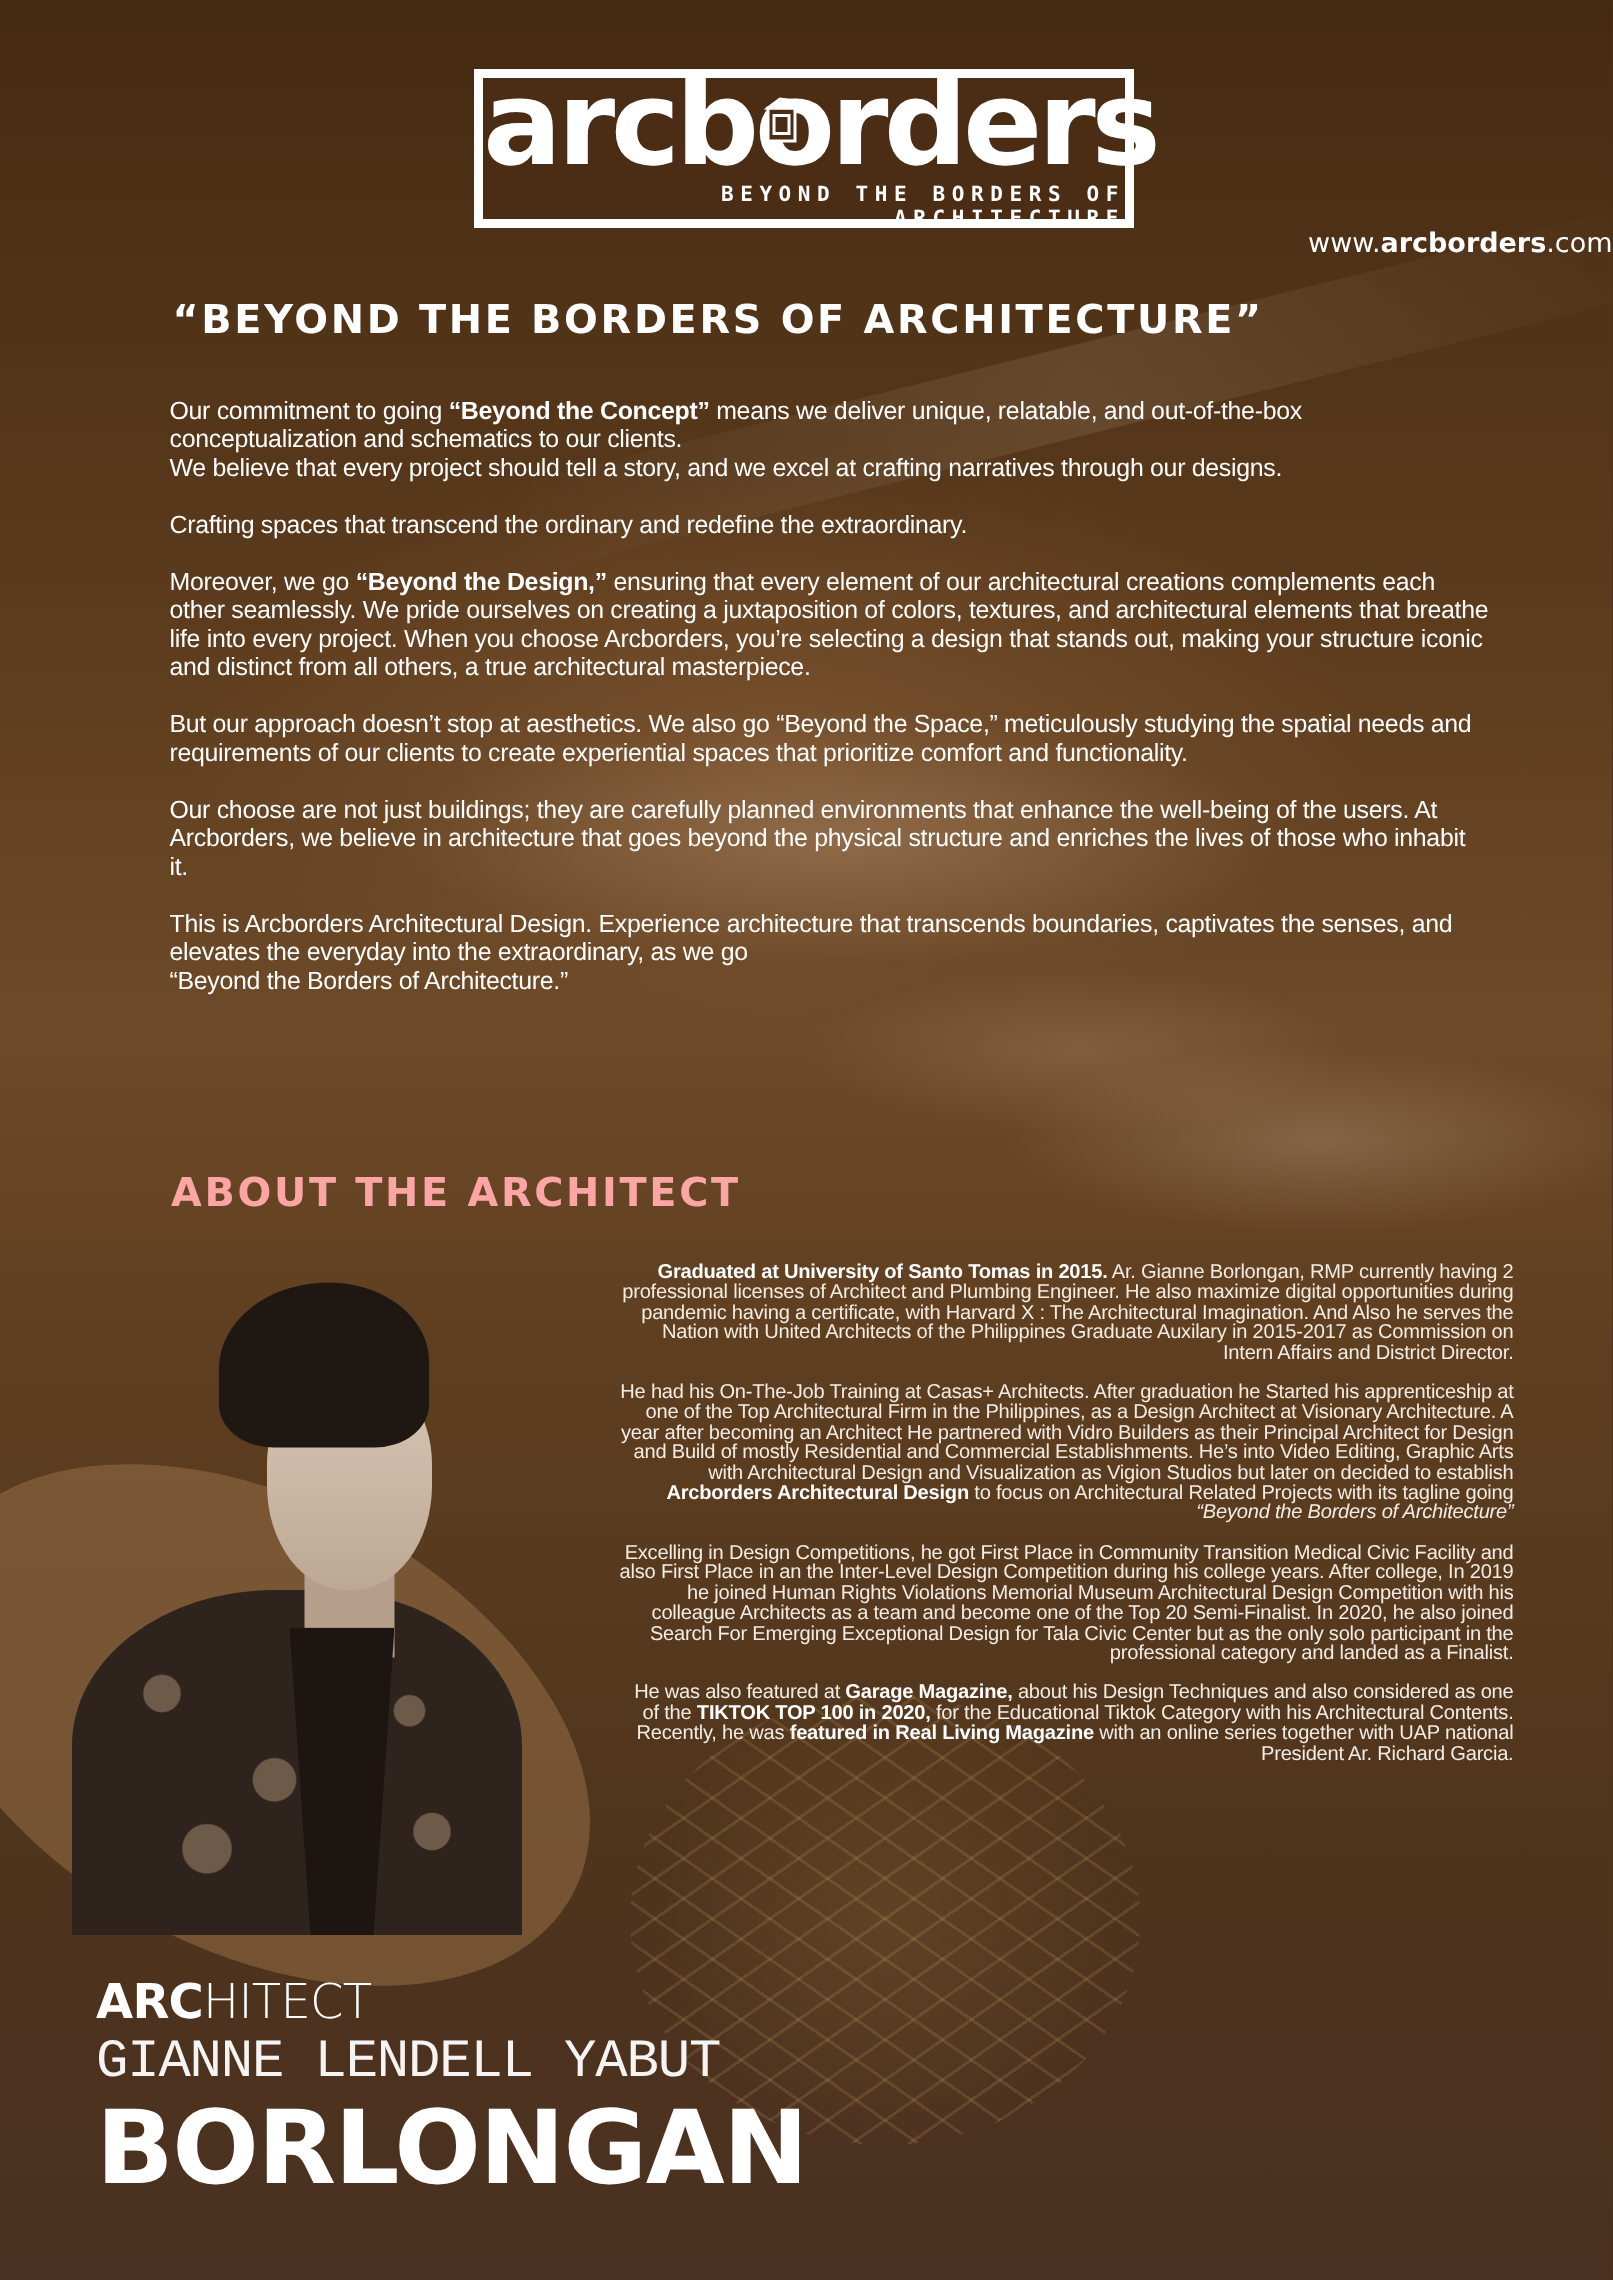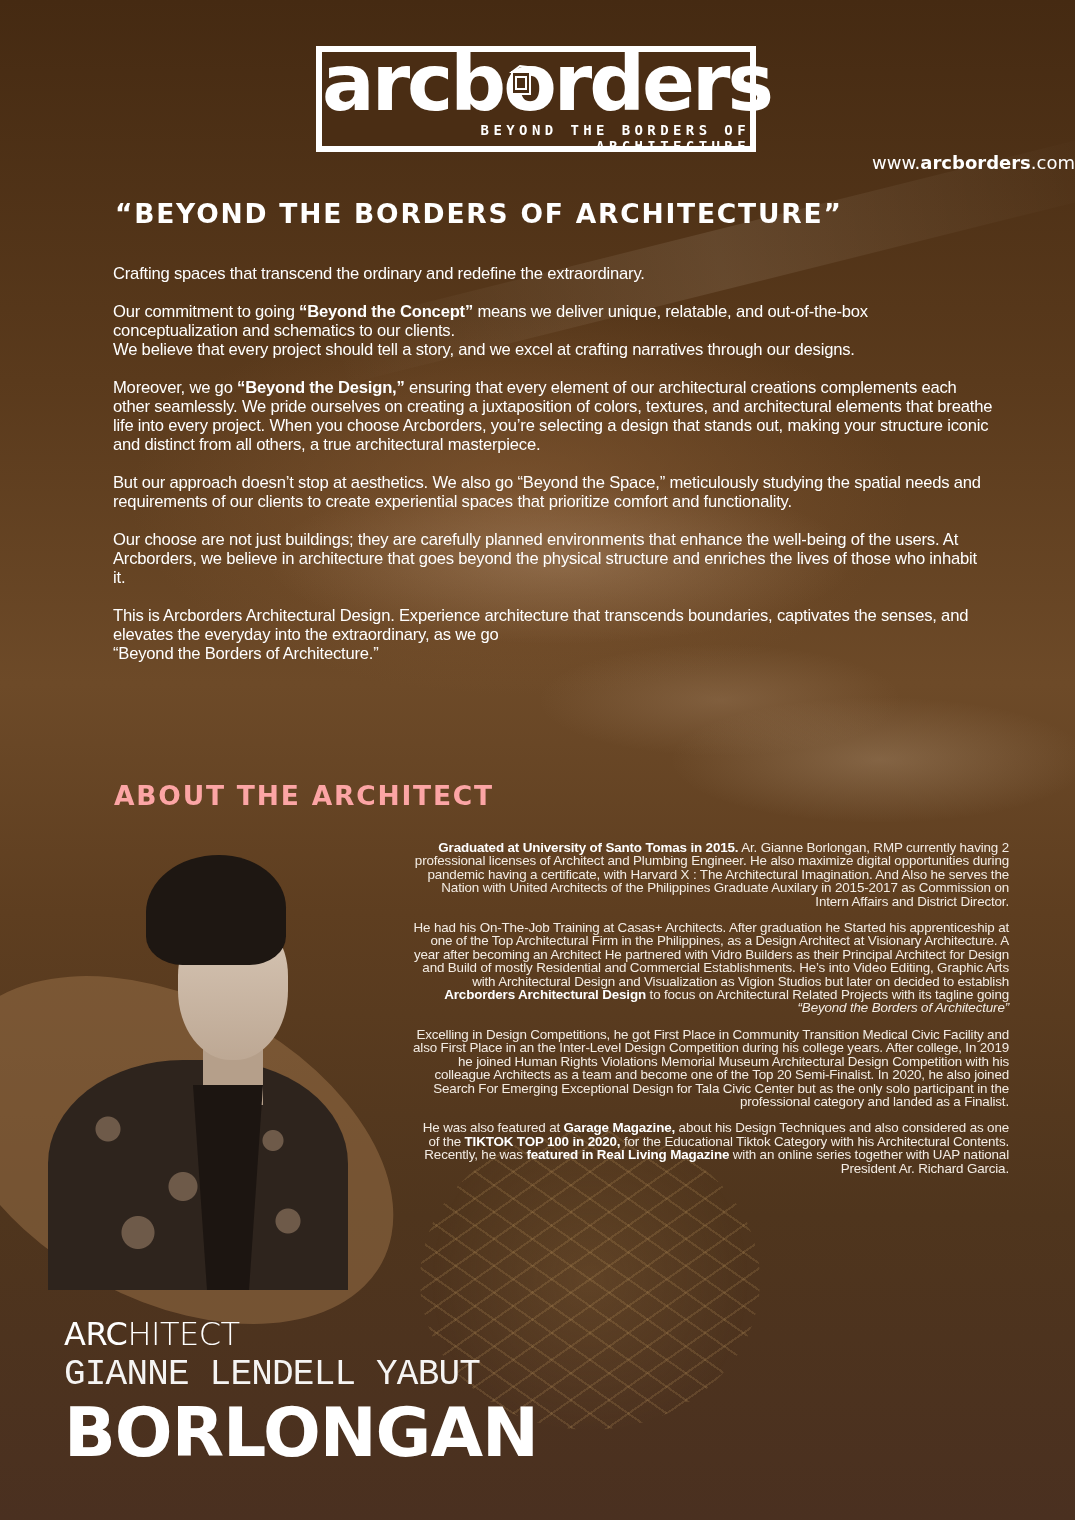--- a/index.html
+++ b/index.html
@@ -122,21 +122,21 @@
   }
   .bio p { margin-bottom: 13px; }
   .bio b { font-weight: bold; color: #ffffff; }
   .bio i { font-style: italic; }
 
   .name-block {
     position: absolute; left: 64px; top: 1318px; color: #ffffff;
     font-family: "DejaVu Sans", sans-serif; line-height: 1;
   }
   .name-title { font-size: 32px; font-weight: 200; letter-spacing: -0.5px; }
-  .name-title b { font-weight: normal; text-align: right; }
+  .name-title b { font-weight: bold; text-align: right; }
   .name-middle {
     margin-top: 7px; font-size: 36px; font-weight: 200; letter-spacing: -0.8px;
     font-family: Liberation Mono, monospace; -webkit-text-stroke: 0;
     color: #ffffff; opacity: 0.95;
   }
   .name-last {
     margin-top: 6px; font-size: 68px; font-weight: bold; letter-spacing: -1px;
   }
 </style>
 </head>
@@ -156,25 +156,25 @@
   <div class="logo-tag">BEYOND THE BORDERS OF ARCHITECTURE</div>
 </div>
 
 <div class="site-url">
   <span>www.</span><b>arcborders</b><span>.com</span>
 </div>
 
 <div class="tagline-heading">“BEYOND THE BORDERS OF ARCHITECTURE”</div>
 
 <div class="intro">
-  <p>Crafting spaces that transcend the ordinary and redefine the extraordinary.</p>
   <p>
     <span>Our commitment to going </span><b>“Beyond the Concept”</b><span> means we deliver unique, relatable, and out-of-the-box conceptualization and schematics to our clients.</span><br>
     <span>We believe that every project should tell a story, and we excel at crafting narratives through our designs.</span>
   </p>
+  <p>Crafting spaces that transcend the ordinary and redefine the extraordinary.</p>
   <p>
     <span>Moreover, we go </span><b>“Beyond the Design,”</b><span> ensuring that every element of our architectural creations complements each other seamlessly. We pride ourselves on creating a juxtaposition of colors, textures, and architectural elements that breathe life into every project. When you choose Arcborders, you’re selecting a design that stands out, making your structure iconic and distinct from all others, a true architectural  masterpiece.</span>
   </p>
   <p>But our approach doesn’t stop at aesthetics. We also go “Beyond the Space,” meticulously studying the spatial needs and requirements of our clients to create experiential spaces that prioritize comfort and functionality.</p>
   <p>Our choose are not just buildings; they are carefully planned environments that enhance the well-being of the users. At Arcborders, we believe in architecture that goes beyond the physical structure and enriches the lives of those who inhabit it.</p>
   <p>
     <span>This is Arcborders Architectural Design. Experience architecture that transcends boundaries, captivates the senses, and elevates the everyday into the extraordinary, as we go</span><br>
     <span>“Beyond the Borders of Architecture.”</span>
   </p>
 </div>

